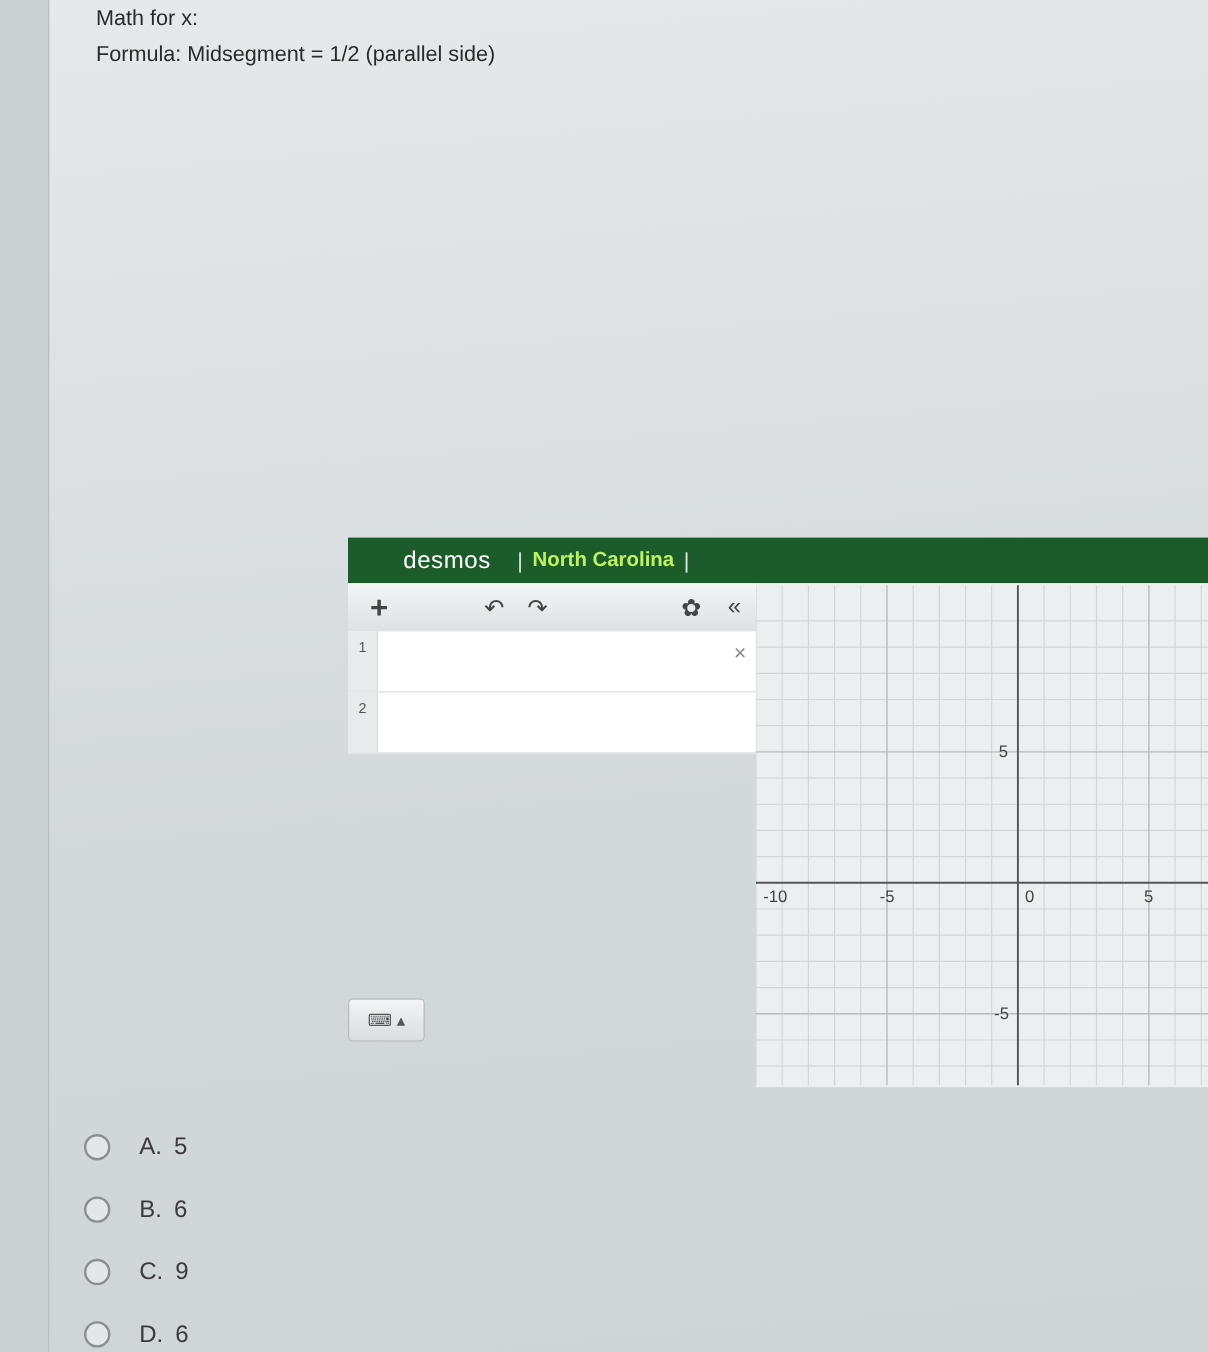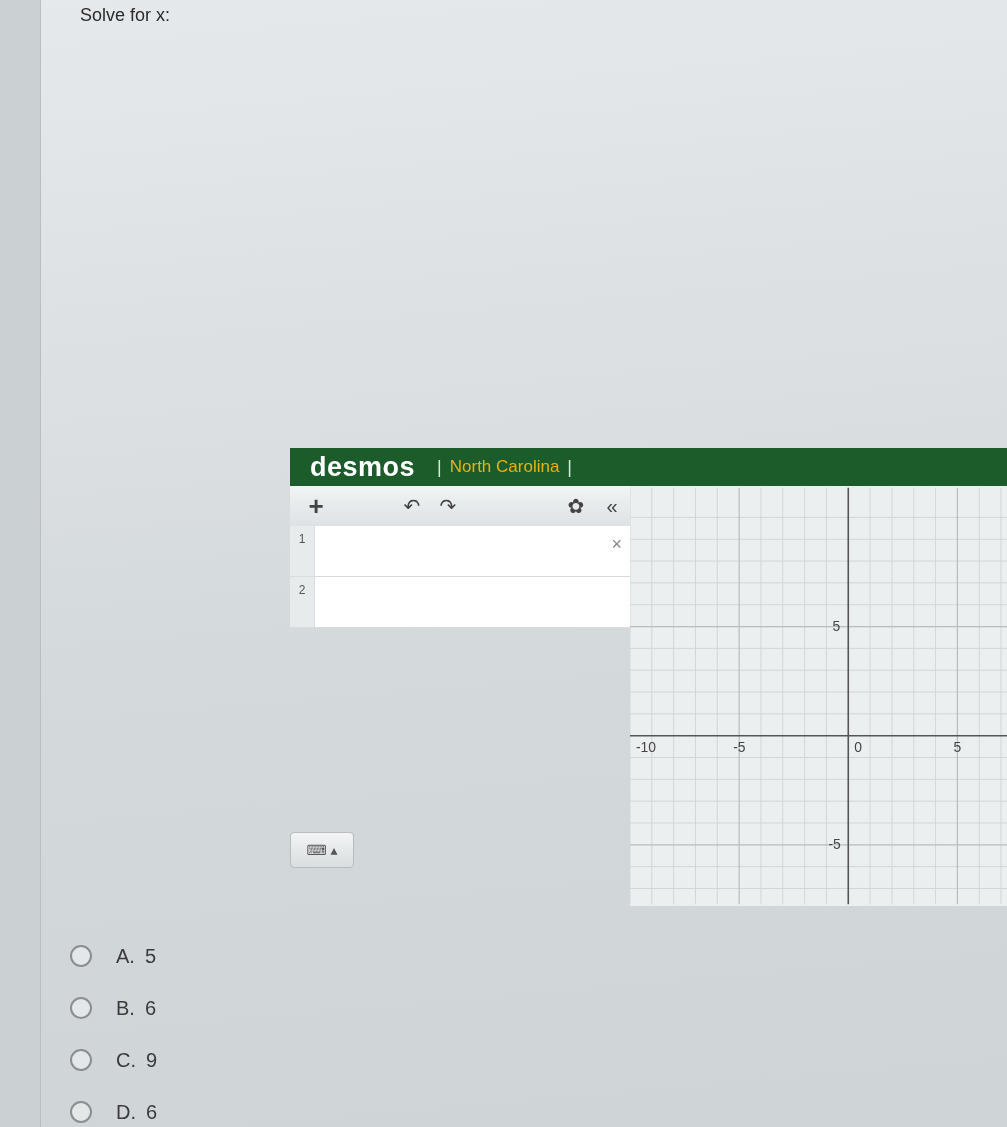--- a/index.html
+++ b/index.html
@@ -45,31 +45,32 @@
     top: 448px;
     right: 0;
     height: 38px;
     background: #1c5c2b;
     color: #fff;
     display: flex;
     align-items: center;
     font-size: 17px;
   }
   .desmos-logo {
-    font-weight: bold;
+    font-weight: normal;
     padding: 0 14px 0 20px;
-    font-size: 27px;
+    font-size: 20px;
     letter-spacing: .5px;
+    margin-left: 26px;
   }
   .desmos-sep {
     color: #d6e8db;
     padding: 0 8px;
     font-size: 18px;
   }
-  .desmos-sub { color: #eab308; }
+  .desmos-sub { color: #bef264; font-weight: bold; }
   .toolbar {
     position: absolute;
     left: 290px;
     top: 486px;
     width: 340px;
     height: 40px;
     background: linear-gradient(#f2f4f5, #dee2e4);
     border-bottom: 1px solid #b8bcbe;
     display: flex;
     align-items: center;
@@ -156,21 +157,22 @@
   .ans-label { margin-right: 10px; }
   .axis-label { font-size: 14px; fill: #444; }
   .tri-label { font-size: 17px; fill: #000; font-weight: bold; }
 </style>
 </head>
 <body>
 
 <div class="page">
   <div class="left-margin"></div>
 
-  <div class="question-text q1">Solve for x:</div>
+  <div class="question-text q1">Math for x:</div>
+  <div class="question-text q2">Formula: Midsegment = 1/2 (parallel side)</div>
 
 
   <div class="desmos-bar">
     <span class="desmos-logo">desmos</span>
     <span class="desmos-sep">|</span>
     <span class="desmos-sub">North Carolina</span>
     <span class="desmos-sep">|</span>
   </div>
 
   <div class="toolbar">

